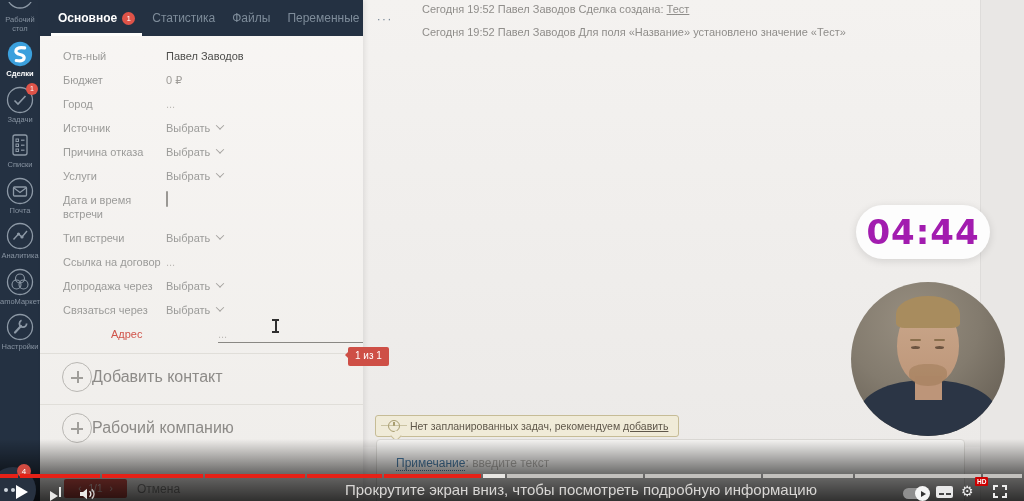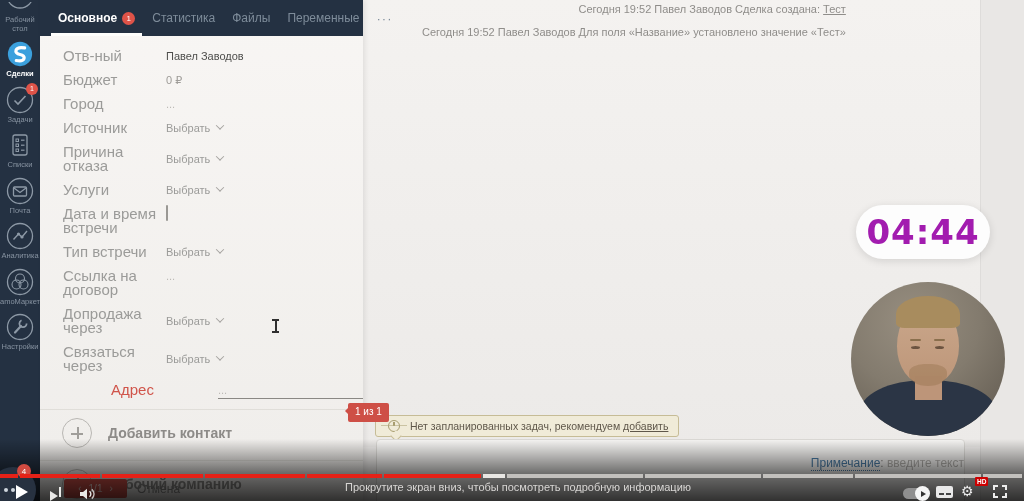--- a/index.html
+++ b/index.html
@@ -18,42 +18,42 @@
   .panel { position:absolute; left:40px; top:0; width:323px; height:501px; background:linear-gradient(#f8f6f4,#efedea); z-index:2; box-shadow:2px 0 5px rgba(0,0,0,.08); }
   .tabbar { position:relative; height:36px; background:#243142; display:flex; align-items:center; padding-left:18px; }
   .tab { position:relative; font-size:12px; color:#7e8c9a; margin-right:17px; height:36px; display:flex; align-items:center; cursor:pointer; white-space:nowrap; }
   .tab.active { color:#fff; font-weight:bold; }
   .tab.active::after { content:""; position:absolute; left:-7px; right:-7px; bottom:0; height:3px; background:#fdfdfb; }
   .tab-badge { display:inline-flex; width:13px; height:13px; background:#df5348; border-radius:50%; color:#fff; font-size:8px; align-items:center; justify-content:center; margin-left:5px; font-weight:normal; }
   .tab-more { color:#7e8c9a; font-size:13px; letter-spacing:1px; cursor:pointer; }
 
   .form { padding:13px 0 0 23px; }
   .frow { display:flex; margin-bottom:10px; }
-  .frow .flabel { width:102px; flex:none; font-size:15px; color:#9b9b99; line-height:14px; }
+  .frow .flabel { width:102px; flex:none; font-size:11px; color:#9b9b99; line-height:14px; }
   .frow .fval { margin-left:1px; font-size:11px; line-height:14px; }
   .fval.dark { color:#4e4e4c; }
   .fval.gray { color:#9e9c98; }
   .fval.light { color:#bdbbb7; }
   .fval.sel { color:#9b9b99; cursor:pointer; display:flex; align-items:center; }
   .chev { width:6px; height:6px; border-right:1px solid #a5a3a0; border-bottom:1px solid #a5a3a0; transform:rotate(45deg) translate(-1px,-1px); margin-left:7px; margin-top:-3px; }
   .cal { width:13px; height:12px; border:1px solid #9a9894; border-radius:2px; border-top-width:3px; margin-top:1px; cursor:pointer; }
   .frow.error .flabel { color:#d0544a;margin-left:48px; }
   .addr-wrap { position:relative; margin-left:5px; width:162px; border-bottom:1px solid #8a8884; font-size:11px; color:#bdbbb7; line-height:14px; height:16px; cursor:text; }
   .err-badge { position:absolute; left:130px; top:-3px; background:#ce4f46; color:#fff; font-size:10px; padding:2px 7px 3px; border-radius:2px; white-space:nowrap;margin-top:23px; }
   .err-badge::before { content:""; position:absolute; left:-6px; top:5px; border:3px solid transparent; border-right-color:#ce4f46; }
 
   .divider { height:1px; background:#e0ded9; margin-top:4px; }
   .add-row { display:flex; align-items:center; height:46px; padding-left:22px; cursor:pointer; }
   .plus-circle { position:relative; width:30px; height:30px; border:1px solid #b9b7b3; border-radius:50%; flex:none; }
   .plus-circle::before { content:""; position:absolute; left:8px; top:14px; width:12px; height:1.5px; background:#a09e9a; }
   .plus-circle::after { content:""; position:absolute; left:14px; top:8px; width:1.5px; height:12px; background:#a09e9a; }
-  .add-row .add-lbl { margin-left:16px; font-size:14px; color:#8d8b88;font-weight:bold; }
-
-  
-  .main { position:absolute; left:363px; top:0; right:0; height:447px; background:linear-gradient(#f4f2f0,#eceae8); z-index:1;text-align:right; }
+  .add-row .add-lbl { font-size:16px; color:#8d8b88; }
+
+  
+  .main { position:absolute; left:363px; top:0; right:0; height:447px; background:linear-gradient(#f4f2f0,#eceae8); z-index:1; }
   .right-strip { position:absolute; right:0; top:0; width:44px; height:501px; background:#e9e7e5; border-left:1px solid #dedcda; }
   .feed { position:absolute; left:59px; top:3px; }
   .feed-line { font-size:11px; color:#8f8d8a; margin-bottom:11px; }
   .feed-line a { color:#8f8d8a; text-decoration:underline; cursor:pointer; }
 
   .banner { position:absolute; left:12px; top:415px; height:22px; background:#f0ebd8; border:1px solid #c6bc96; border-radius:3px; display:flex; align-items:center; padding:0 10px 0 8px; }
   .banner::after { content:""; position:absolute; left:16px; bottom:-4px; width:7px; height:7px; background:#f0ebd8; border-right:1px solid #c6bc96; border-bottom:1px solid #c6bc96; transform:rotate(45deg); }
   .clock { position:relative; width:12px; height:12px; border:1.5px solid #a89d6f; border-radius:50%; margin:0 10px 0 4px; flex:none; }
   .clock::before { content:""; position:absolute; left:4px; top:1px; width:1.5px; height:4px; background:#a89d6f; }
   .clock::after { content:""; position:absolute; left:-8px; top:3.5px; width:26px; height:1.5px; background:#b1a87f; opacity:.6; }
@@ -95,21 +95,21 @@
 
   .controls { position:absolute; left:0; right:0; top:482px; height:19px; z-index:6; }
   .ctl { position:absolute; cursor:pointer; }
   .play-btn { left:16px; top:3px; width:0; height:0; border-left:12px solid #fff; border-top:7px solid transparent; border-bottom:7px solid transparent; }
   .next-btn { left:50px; top:5px; }
   .next-tri { display:inline-block; width:0; height:0; border-left:8px solid #e8e8e6; border-top:5px solid transparent; border-bottom:5px solid transparent; }
   .next-bar { display:inline-block; width:2px; height:10px; background:#e8e8e6; margin-left:1px; vertical-align:top; }
   .vol { left:79px; top:4px; }
   .time-title { position:absolute; left:104px; top:4px; font-size:11.5px; color:#e8e8e6; white-space:nowrap; }
   .time-title .dim { color:#c9c8c6; }
-  .hint { position:absolute; left:345px; top:-1px; font-size:11px; color:#d8d6d4; z-index:7; white-space:nowrap; }
+  .hint { position:absolute; left:345px; top:-1px; font-size:15px; color:#d8d6d4; z-index:7; white-space:nowrap; }
 
   .auto-pill { left:903px; top:6px; width:25px; height:11px; background:#8f8f8f; border-radius:6px; }
   .auto-knob { position:absolute; right:-2px; top:-2px; width:15px; height:15px; background:#f5f5f5; border-radius:50%; display:flex; align-items:center; justify-content:center; }
   .auto-knob::before { content:""; width:0; height:0; border-left:5px solid #333; border-top:3px solid transparent; border-bottom:3px solid transparent; margin-left:1px; }
   .cc-btn { left:936px; top:4px; width:17px; height:12px; background:#e9e9e9; border-radius:2px; }
   .cc-btn::before { content:""; position:absolute; left:3px; top:7px; width:5px; height:2px; background:#444; box-shadow:7px 0 0 #444; }
   .gear-btn { left:961px; top:0px; font-size:14px; color:#ececec; line-height:18px; }
   .hd-badge { position:absolute; left:975px; top:-5px; background:#c00; color:#fff; font-size:6.5px; font-weight:bold; padding:1px 2px; border-radius:1px; z-index:7; }
   .fs-btn { left:993px; top:3px; width:14px; height:13px; }
   .fs-btn i { position:absolute; width:5px; height:5px; border:2px solid #ececec; }

